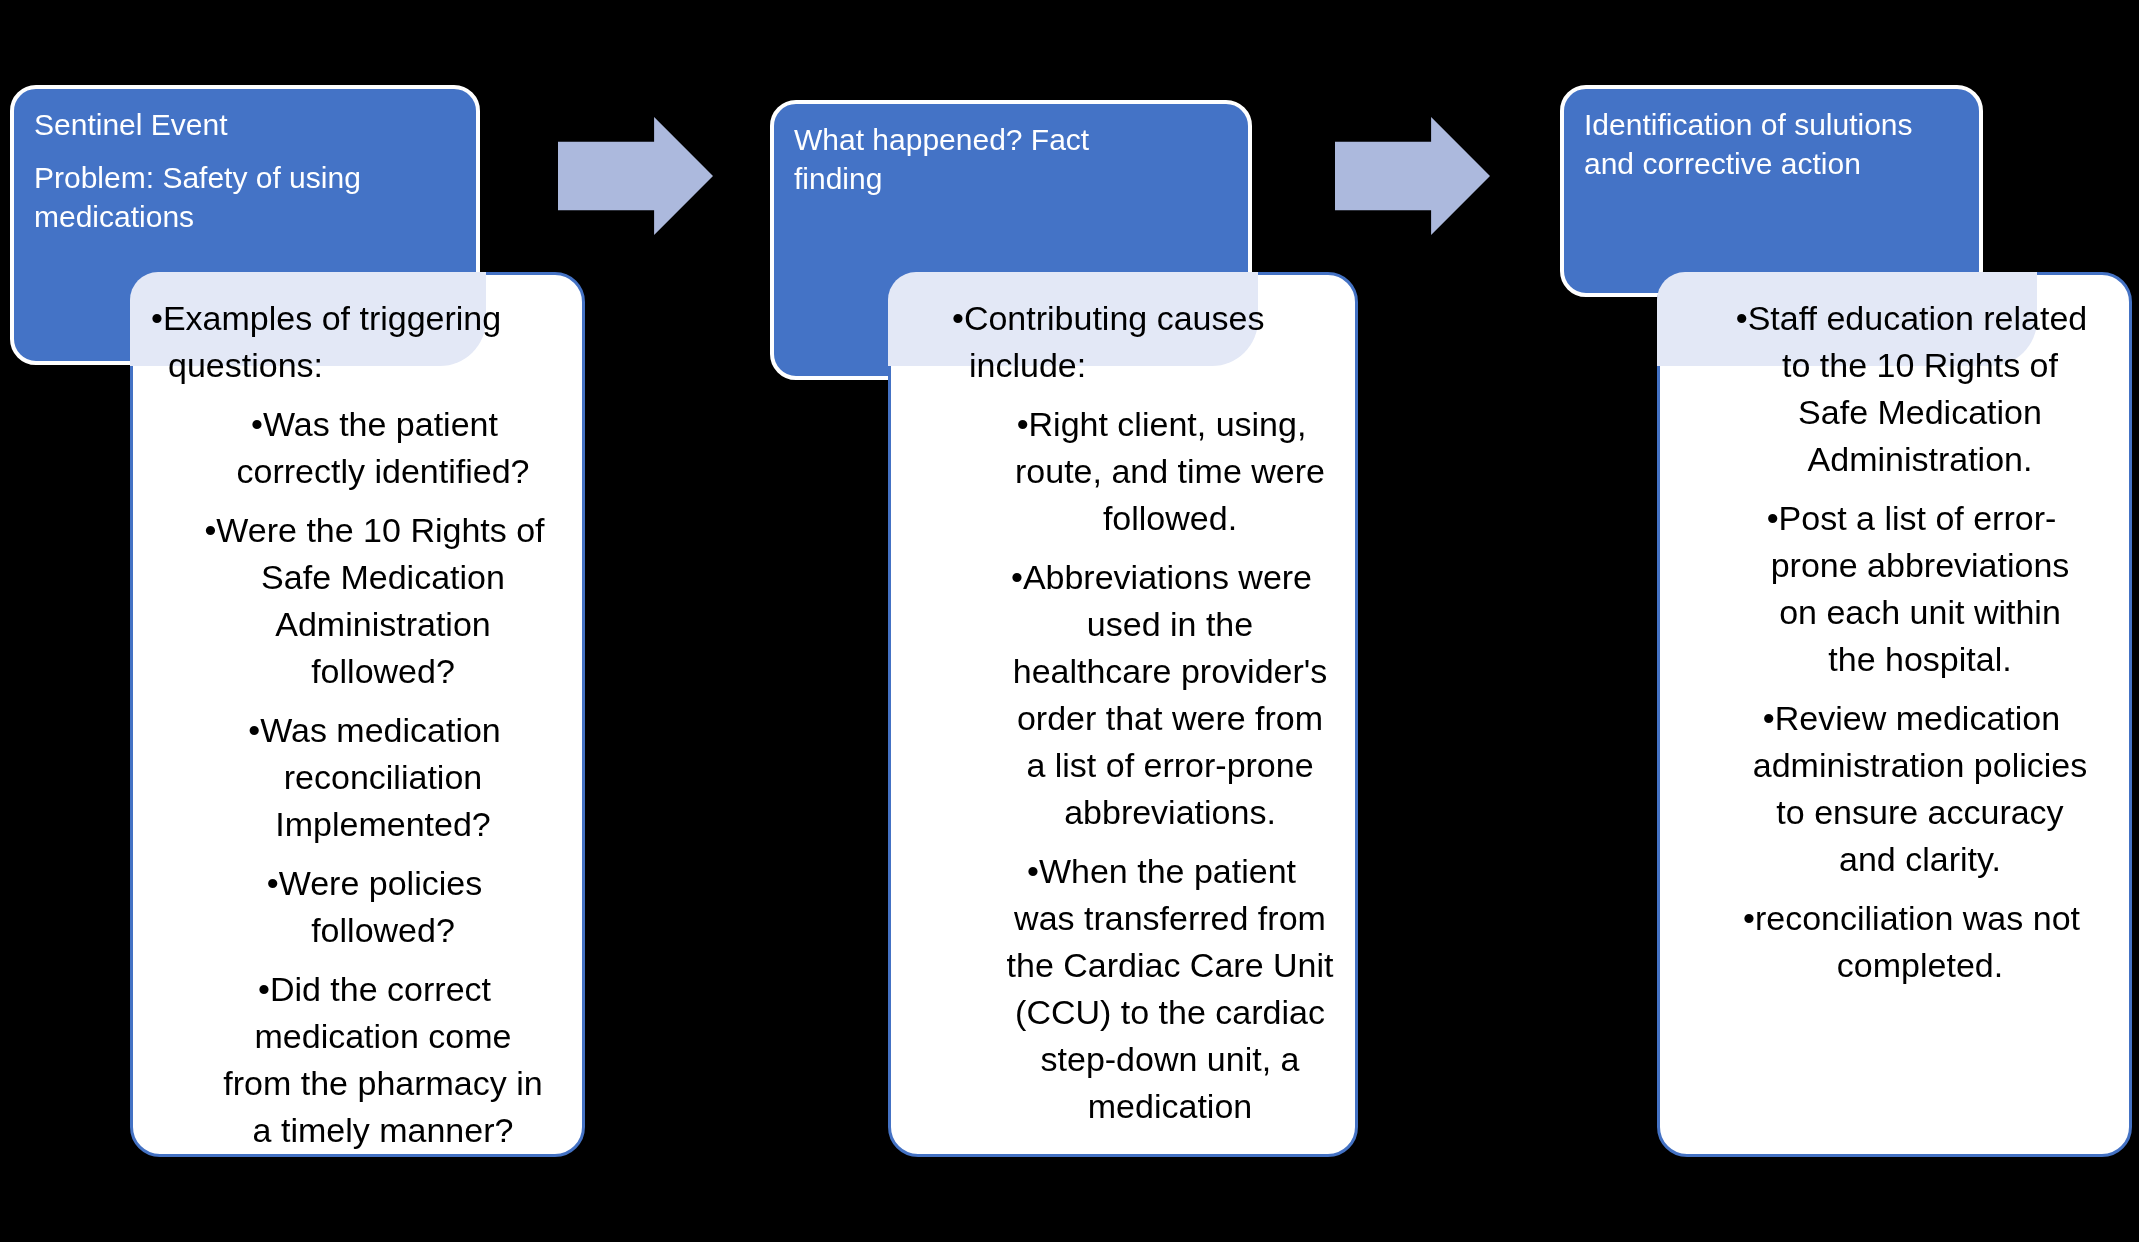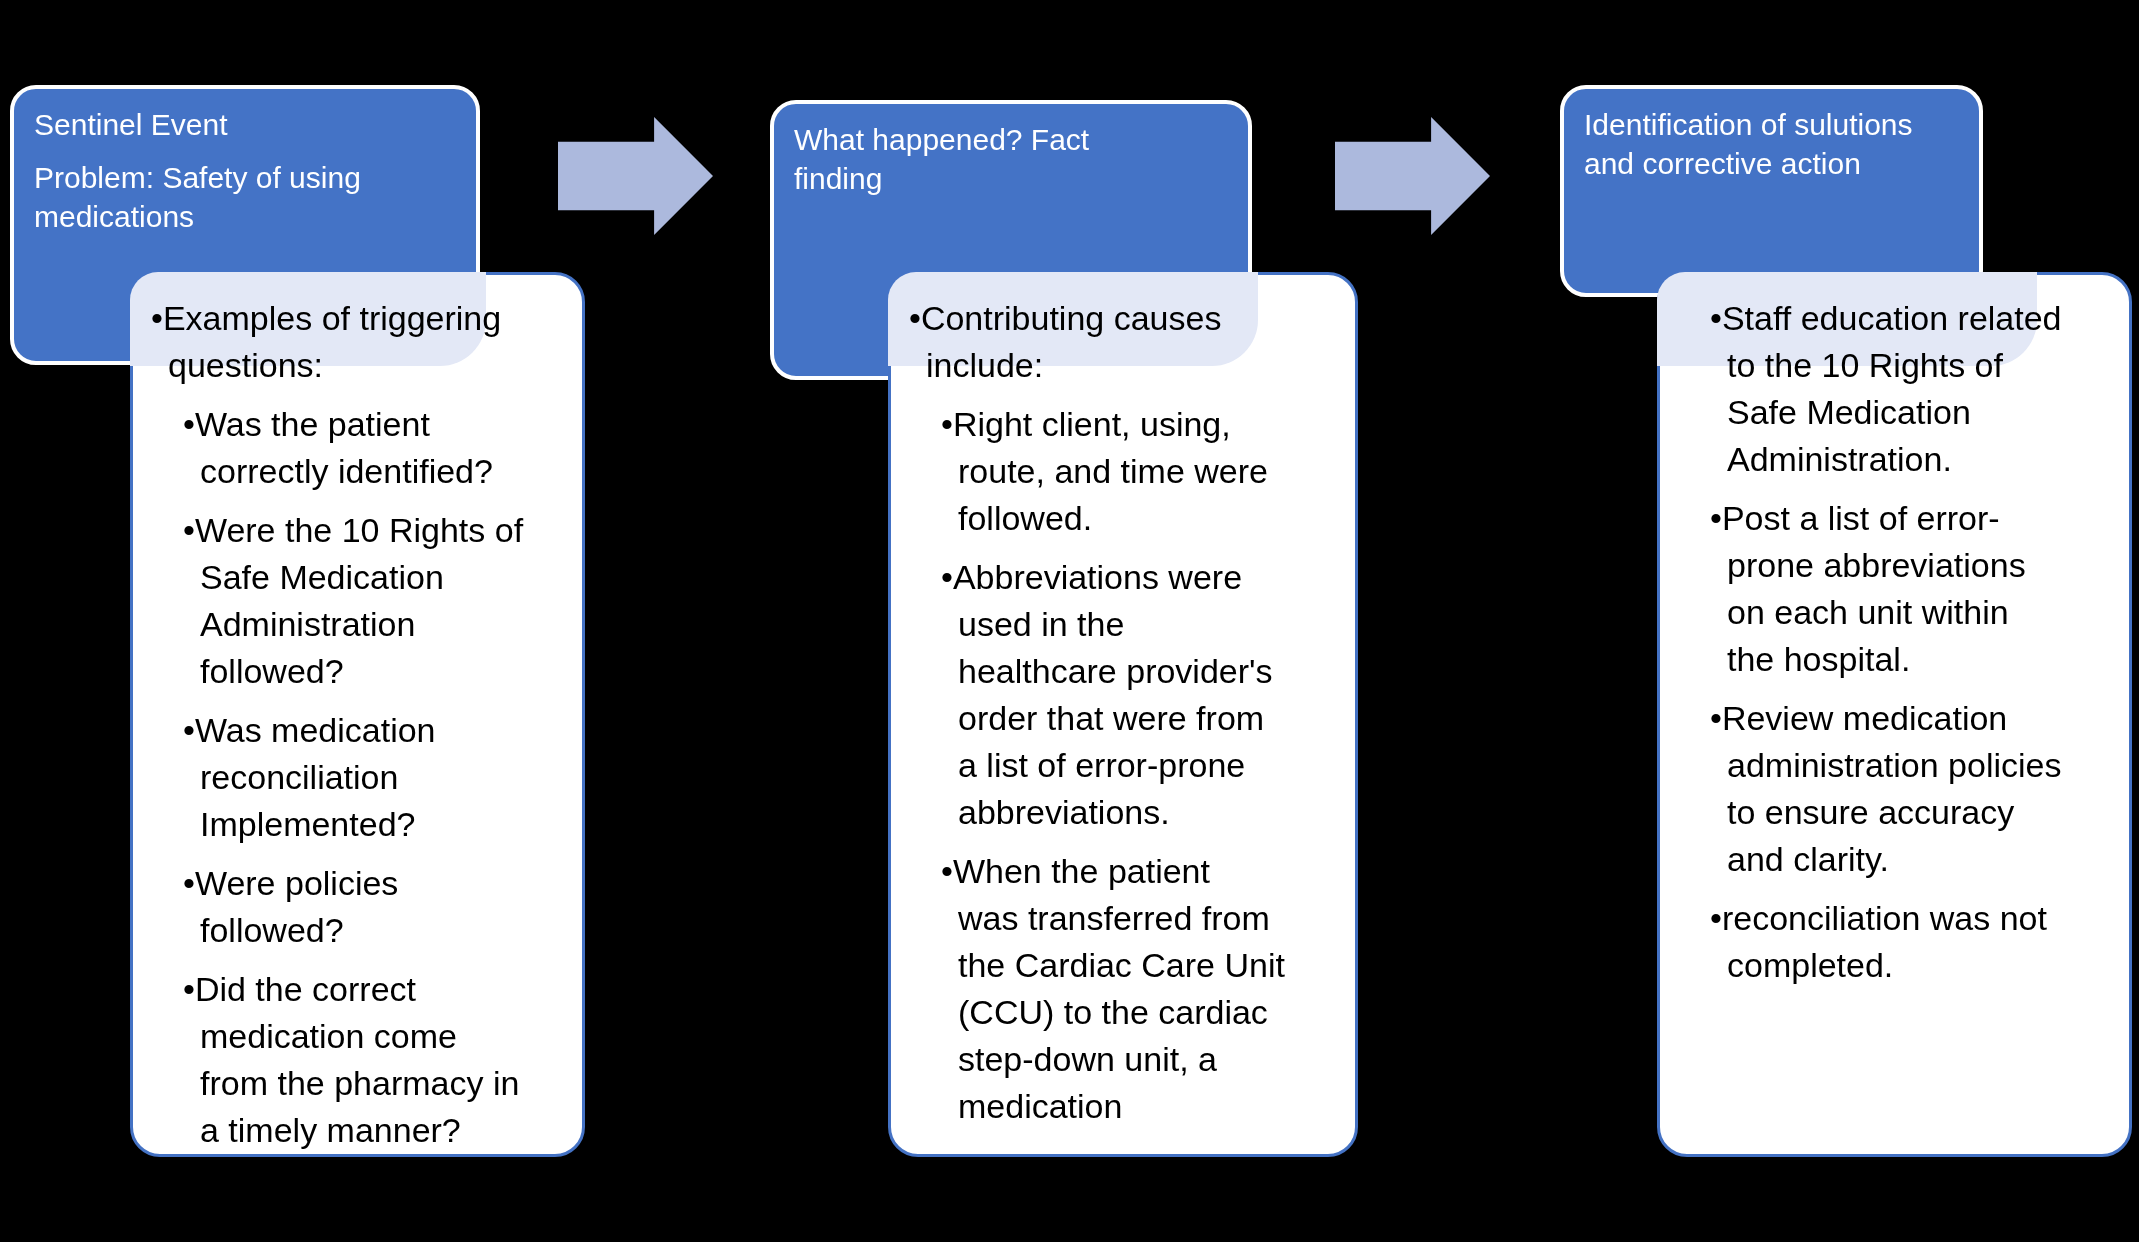--- a/index.html
+++ b/index.html
@@ -32,33 +32,33 @@
     padding:20px 16px 0 10px;
     font-size:34px; line-height:47px; color:#000;
   }
   .b {
     white-space:pre-line;
     padding-left:17px; text-indent:-17px;
     margin-bottom:12px;
   }
   .b::before { content:"\2022"; }
   .b.l1 { margin-left:8px; }
-  .b.l2 { margin-left:40px; }
+  .b.l2 { margin-left:40px;text-align:center; }
   
   .arrow {
     position:absolute; top:117px; width:155px; height:118px;
     background:#ACB9DD; z-index:1;
     clip-path:polygon(0 21%, 62% 21%, 62% 0, 100% 50%, 62% 100%, 62% 79%, 0 79%);
   }
   
   #col0-header  { left:10px;   top:85px; width:470px; height:280px; }
   #col1-header  { left:770px;  top:100px; width:482px; height:280px; }
   #col2-header  { left:1560px; top:85px; width:423px; height:212px; }
   #col0-content { left:130px;  top:272px; width:455px; height:885px; }
-  #col1-content { left:888px;  top:272px; width:470px; height:885px; }
+  #col1-content { left:888px;  top:272px; width:470px; height:885px;padding-left:43px; }
   #col2-content { left:1657px; top:272px; width:475px; height:885px; }
   #col0-content .tint { width:356px; height:94px; }
   #col1-content .tint { width:370px; height:94px; }
   #col2-content .tint { width:380px; height:94px; }
   #arrow0 { left:558px; }
   #arrow1 { left:1335px; }
 </style>
 </head>
 <body>
 

